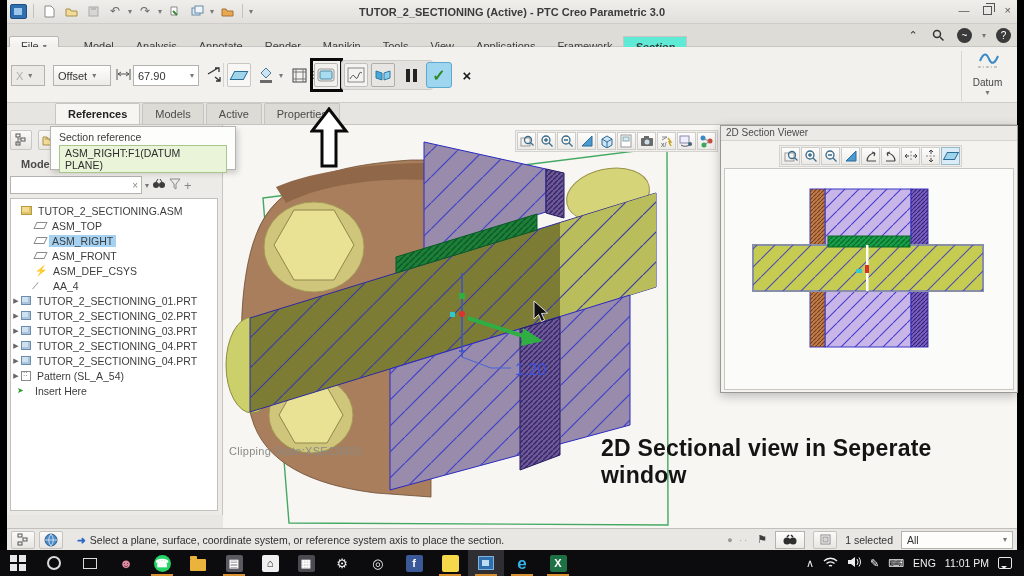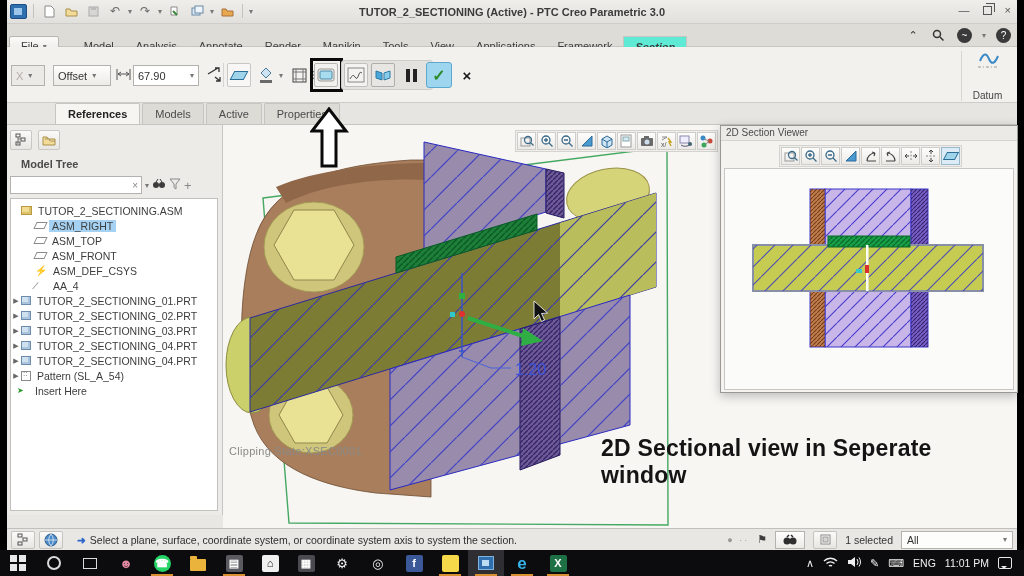--- a/index.html
+++ b/index.html
@@ -42,21 +42,21 @@
   .tool-btn { position:absolute; top:16px; width:24px; height:24px; display:flex; align-items:center; justify-content:center; border-radius:2px; }
   .plane-ico { width:14px; height:9px; background:#9fd4ea; border:1px solid #2d6e96; transform:skewX(-28deg); }
   .group-bg { position:absolute; left:334px; top:13px; width:92px; height:30px; background:#e4e2de; border:1px solid #cfcdc9; border-radius:3px; }
   .pause-bars { display:flex; gap:3px; }
   .pause-bars i { width:4px; height:13px; background:#222; }
   .check-btn { position:absolute; left:419px; top:15px; width:26px; height:26px; background:#9fd6ef; border:1px solid #5da8ce; border-radius:3px;
     color:#2d8a2d; font-size:16px; font-weight:bold; display:flex; align-items:center; justify-content:center; }
   .close-btn { position:absolute; left:449px; top:15px; width:22px; height:26px; color:#1a1a1a; font-size:15px; font-weight:bold; display:flex; align-items:center; justify-content:center; }
   .hl-frame { position:absolute; left:303px; top:11px; width:33px; height:34px; border:3px solid #0a0a0a; }
   .datum-grp { position:absolute; right:4px; top:4px; width:52px; height:50px; text-align:center; border-left:1px solid #d8d6d2; }
-  .datum-grp .lbl { font-size:10px; color:#444; margin-top:15px; }
+  .datum-grp .lbl { font-size:10px; color:#444; margin-top:2px; }
   .sep-v { position:absolute; top:16px; width:1px; height:24px; background:#d6d4d0; }
 
   .dashtabs { position:absolute; left:0; top:103px; width:1010px; height:22px; background:#e7e5e1; border-bottom:1px solid #c7c5c1; }
   .dtab { position:relative; float:left; height:21px; line-height:21px; padding:0 12px; font-size:11px; color:#4a4a4a;
     border:1px solid #c7c5c1; border-bottom:none; background:#dddbd6; margin-right:2px; border-radius:2px 2px 0 0; }
   .dtab.active { background:#f6f5f2; font-weight:bold; color:#222; }
   .dtab-wrap { margin-left:48px; }
 
   
   .popup { position:absolute; left:43px; top:126px; width:186px; height:44px; background:#fdfdfc; border:1px solid #b6b4b0;
@@ -315,20 +315,24 @@
 
   <div class="dashtabs">
     <div class="dtab-wrap">
       <span class="dtab active">References</span>
       <span class="dtab">Models</span>
       <span class="dtab">Active</span>
       <span class="dtab">Properties</span>
     </div>
   </div>
 
+  <div class="popup">
+    <div class="plabel">Section reference</div>
+    <div class="pfield">ASM_RIGHT:F1(DATUM PLANE)</div>
+  </div>
 
   <div class="leftpanel">
     <div class="lp-icons">
       <span class="lp-btn">
           <svg width="12" height="14">
             <rect x="1" y="1" width="4" height="3" fill="none" stroke="#555"></rect>
             <rect x="6" y="5" width="4" height="3" fill="none" stroke="#555"></rect>
             <rect x="1" y="9" width="4" height="3" fill="none" stroke="#555"></rect>
             <path d="M3,4 v7 M3,6 h3 M3,10 h0" stroke="#777" fill="none"></path>
           </svg>
@@ -355,29 +359,29 @@
             <path d="M1,1 h10 l-4,5 v5 l-2,-1.5 v-3.5 z" fill="none" stroke="#888"></path>
           </svg></span>
       <span class="s-ico" style="color:#888; font-size:13px;">+</span>
     </div>
     <div class="treebox">
       <div class="trow">
           <span class="exp"></span>
           <span class="ti ti-asm"></span>
           <span class="tlabel">TUTOR_2_SECTIONING.ASM</span>
         </div>
+      <div class="trow" style="padding-left:14px;">
+          <span class="exp"></span>
+          <span class="ti ti-plane"></span>
+          <span class="tlabel">ASM_TOP</span>
+        </div>
       <div class="trow sel" style="padding-left:14px;">
           <span class="exp"></span>
           <span class="ti ti-plane"></span>
           <span class="tlabel">ASM_RIGHT</span>
-        </div>
-      <div class="trow" style="padding-left:14px;">
-          <span class="exp"></span>
-          <span class="ti ti-plane"></span>
-          <span class="tlabel">ASM_TOP</span>
         </div>
       <div class="trow" style="padding-left:14px;">
           <span class="exp"></span>
           <span class="ti ti-plane"></span>
           <span class="tlabel">ASM_FRONT</span>
         </div>
       <div class="trow" style="padding-left:14px;">
           <span class="exp"></span>
           <span class="ti ti-csys">⚡</span>
           <span class="tlabel">ASM_DEF_CSYS</span>
@@ -671,21 +675,21 @@
           <rect x="6" y="5" width="4" height="3" fill="none" stroke="#555"></rect>
           <rect x="1" y="9" width="4" height="3" fill="none" stroke="#555"></rect>
         </svg>
       </span>
     <span class="sb-btn">
         <svg width="14" height="14">
           <circle cx="7" cy="7" r="6" fill="#4a8ac8" stroke="#2a5a88"></circle>
           <path d="M1,7 h12 M7,1 a9,9 0 0 1 0,12 M7,1 a9,9 0 0 0 0,12" stroke="#cde" fill="none"></path>
         </svg>
       </span>
-    <span class="sb-msg"><span class="arr">➜</span><span>Select a plane, surface, coordinate system, or coordinate system axis to system the section.</span></span>
+    <span class="sb-msg"><span class="arr">➜</span><span>Select a plane, surface, coordinate system, or reference system axis to place the section.</span></span>
     <span class="sb-right">
       <span class="sb-dots">●&nbsp;··</span>
       <span class="sb-flag">⚑</span>
       <span class="sb-binoc">
           <svg width="16" height="12">
             <circle cx="5" cy="7" r="3.5" fill="#2e2e2e"></circle>
             <circle cx="11" cy="7" r="3.5" fill="#2e2e2e"></circle>
             <path d="M5,3 l2,-2 M11,3 l-2,-2" stroke="#2e2e2e" stroke-width="1.5"></path>
           </svg>
         </span>

